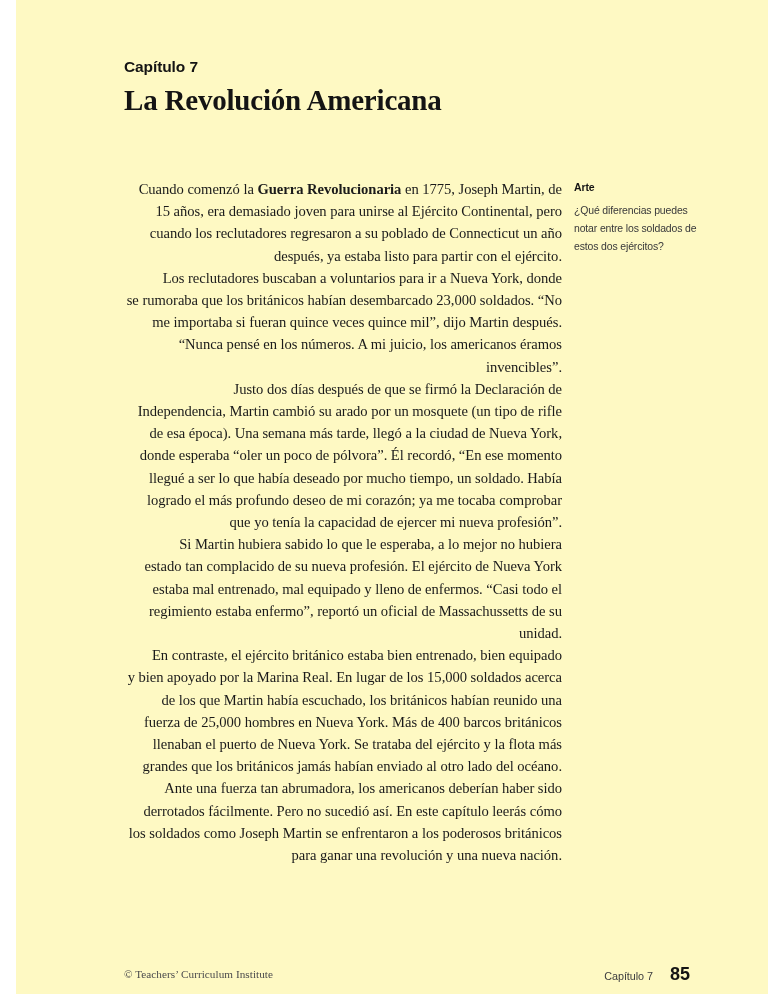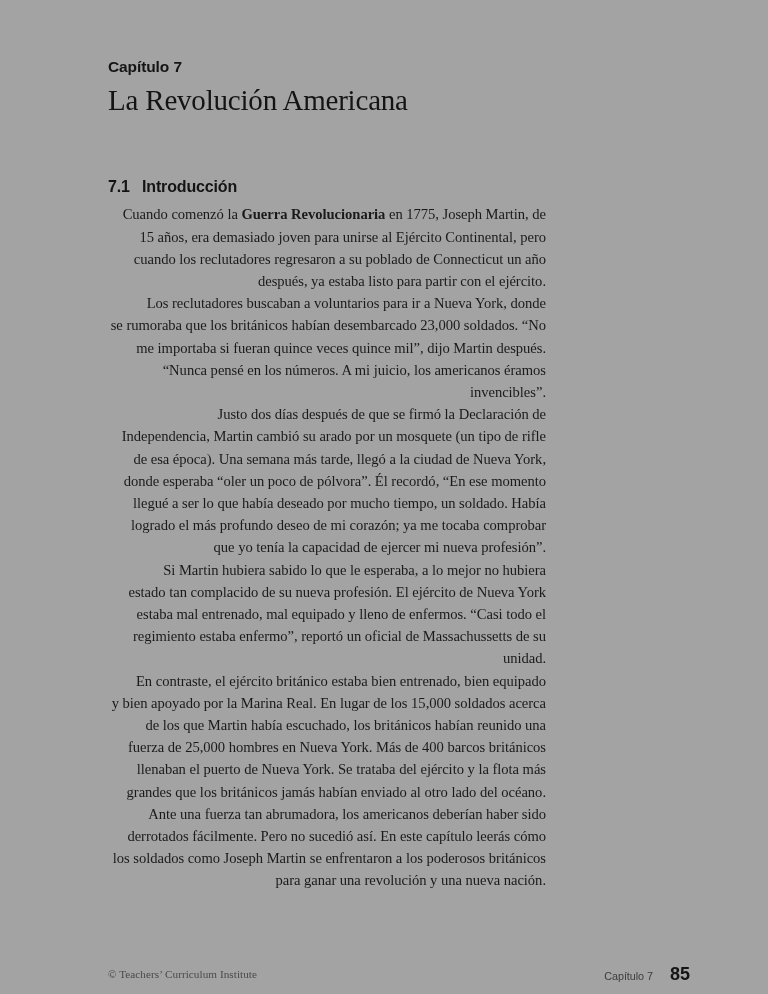--- a/index.html
+++ b/index.html
@@ -14,42 +14,43 @@
     height: 994px;
     position: relative;
     font-family: "Liberation Serif", "DejaVu Serif", serif;
     color: #1a1a1a;
     -webkit-font-smoothing: antialiased;
   }
 
   .page {
     position: absolute;
     inset: 0;
-    background: #a3a3a3;
+    background: #fef9c3;
+    margin-left: 16px;
   }
 
   
   .chapter-header {
     position: absolute;
     left: 108px;
     top: 58px;
     width: 460px;
   }
   .chapter-eyebrow {
     font-family: "Liberation Sans", "DejaVu Sans", sans-serif;
     font-weight: bold;
     font-size: 15.5px;
     letter-spacing: -0.1px;
     color: #141414;
     line-height: 1.1;
   }
   .chapter-title {
     font-family: "Liberation Serif", "DejaVu Serif", serif;
     font-size: 29px;
-    font-weight: normal;
+    font-weight: bold;
     letter-spacing: -0.2px;
     color: #141414;
     margin-top: 9px;
     line-height: 1.12;
   }
 
   
   .content-column {
     position: absolute;
     left: 108px;
@@ -155,33 +156,34 @@
 <body>
 
 <div class="page">
 
   <header class="chapter-header">
     <div class="chapter-eyebrow">Capítulo 7</div>
     <h1 class="chapter-title">La Revolución Americana</h1>
   </header>
 
   <main class="content-column">
-    <h2 class="section-heading">
-      <span class="sec-num">7.1</span><span>Introducción</span>
-    </h2>
     <div class="body-text" id="body-text">
         <p class="first"><span>Cuando comenzó la </span><strong>Guerra Revolucionaria</strong><span> en 1775, Joseph Martin, de 15 años, era demasiado joven para unirse al Ejército Continental, pero cuando los reclutadores regresaron a su poblado de Connecticut un año después, ya estaba listo para partir con el ejército.</span></p>
         <p><span>Los reclutadores buscaban a voluntarios para ir a Nueva York, donde se rumoraba que los británicos habían desembarcado 23,000 soldados. “No me importaba si fueran quince veces quince mil”, dijo Martin después. “Nunca pensé en los números. A mi juicio, los americanos éramos invencibles”.</span></p>
         <p><span>Justo dos días después de que se firmó la Declaración de Independencia, Martin cambió su arado por un mosquete (un tipo de rifle de esa época). Una semana más tarde, llegó a la ciudad de Nueva York, donde esperaba “oler un poco de pólvora”. Él recordó, “En ese momento llegué a ser lo que había deseado por mucho tiempo, un soldado. Había logrado el más profundo deseo de mi corazón; ya me tocaba comprobar que yo tenía la capacidad de ejercer mi nueva profesión”.</span></p>
         <p><span>Si Martin hubiera sabido lo que le esperaba, a lo mejor no hubiera estado tan complacido de su nueva profesión. El ejército de Nueva York estaba mal entrenado, mal equipado y lleno de enfermos. “Casi todo el regimiento estaba enfermo”, reportó un oficial de Massachussetts de su unidad.</span></p>
         <p><span>En contraste, el ejército británico estaba bien entrenado, bien equipado y bien apoyado por la Marina Real. En lugar de los 15,000 soldados acerca de los que Martin había escuchado, los británicos habían reunido una fuerza de 25,000 hombres en Nueva York. Más de 400 barcos británicos llenaban el puerto de Nueva York. Se trataba del ejército y la flota más grandes que los británicos jamás habían enviado al otro lado del océano.</span></p>
         <p><span>Ante una fuerza tan abrumadora, los americanos deberían haber sido derrotados fácilmente. Pero no sucedió así. En este capítulo leerás cómo los soldados como Joseph Martin se enfrentaron a los poderosos británicos para ganar una revolución y una nueva nación.</span></p>
       </div>
   </main>
 
+  <aside class="sidebar-note">
+    <div class="sidebar-title">Arte</div>
+    <div class="sidebar-body">¿Qué diferencias puedes notar entre los soldados de estos dos ejércitos?</div>
+  </aside>
 
   <footer class="page-footer">
     <div class="footer-credit">© Teachers’ Curriculum Institute</div>
     <div class="footer-right">
       <span class="footer-chapter">Capítulo 7</span>
       <span class="footer-pagenum">85</span>
     </div>
   </footer>
 
 </div>

